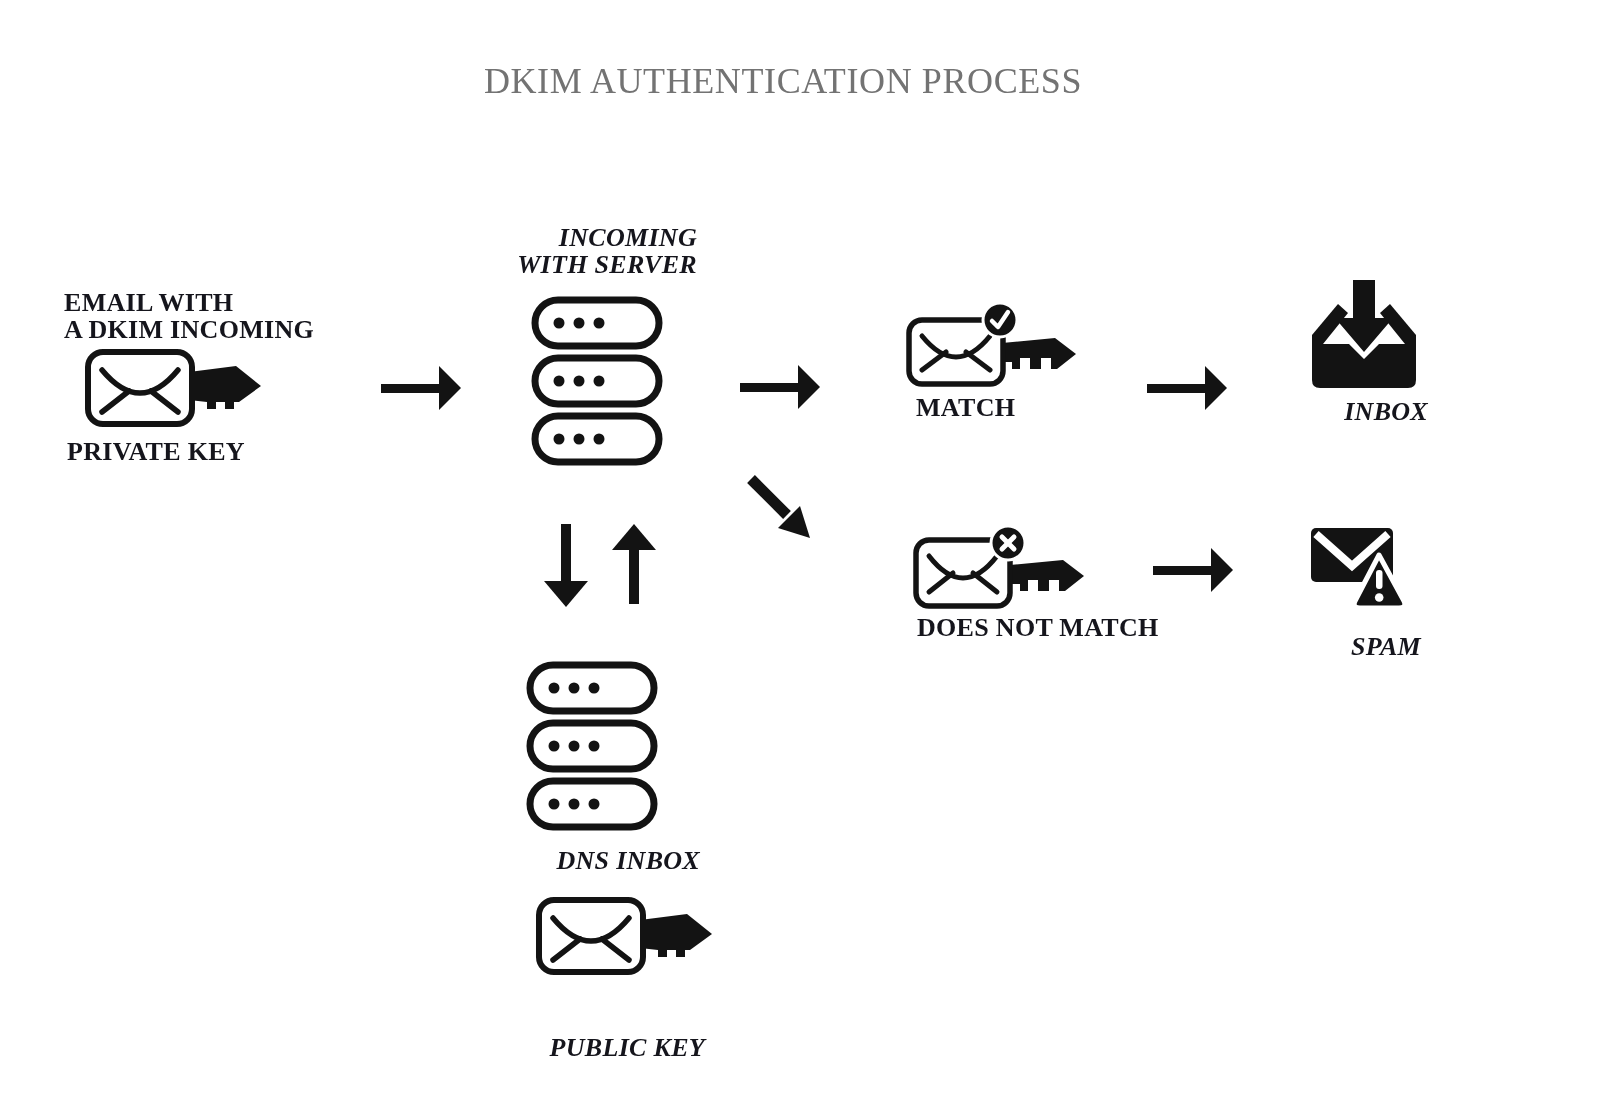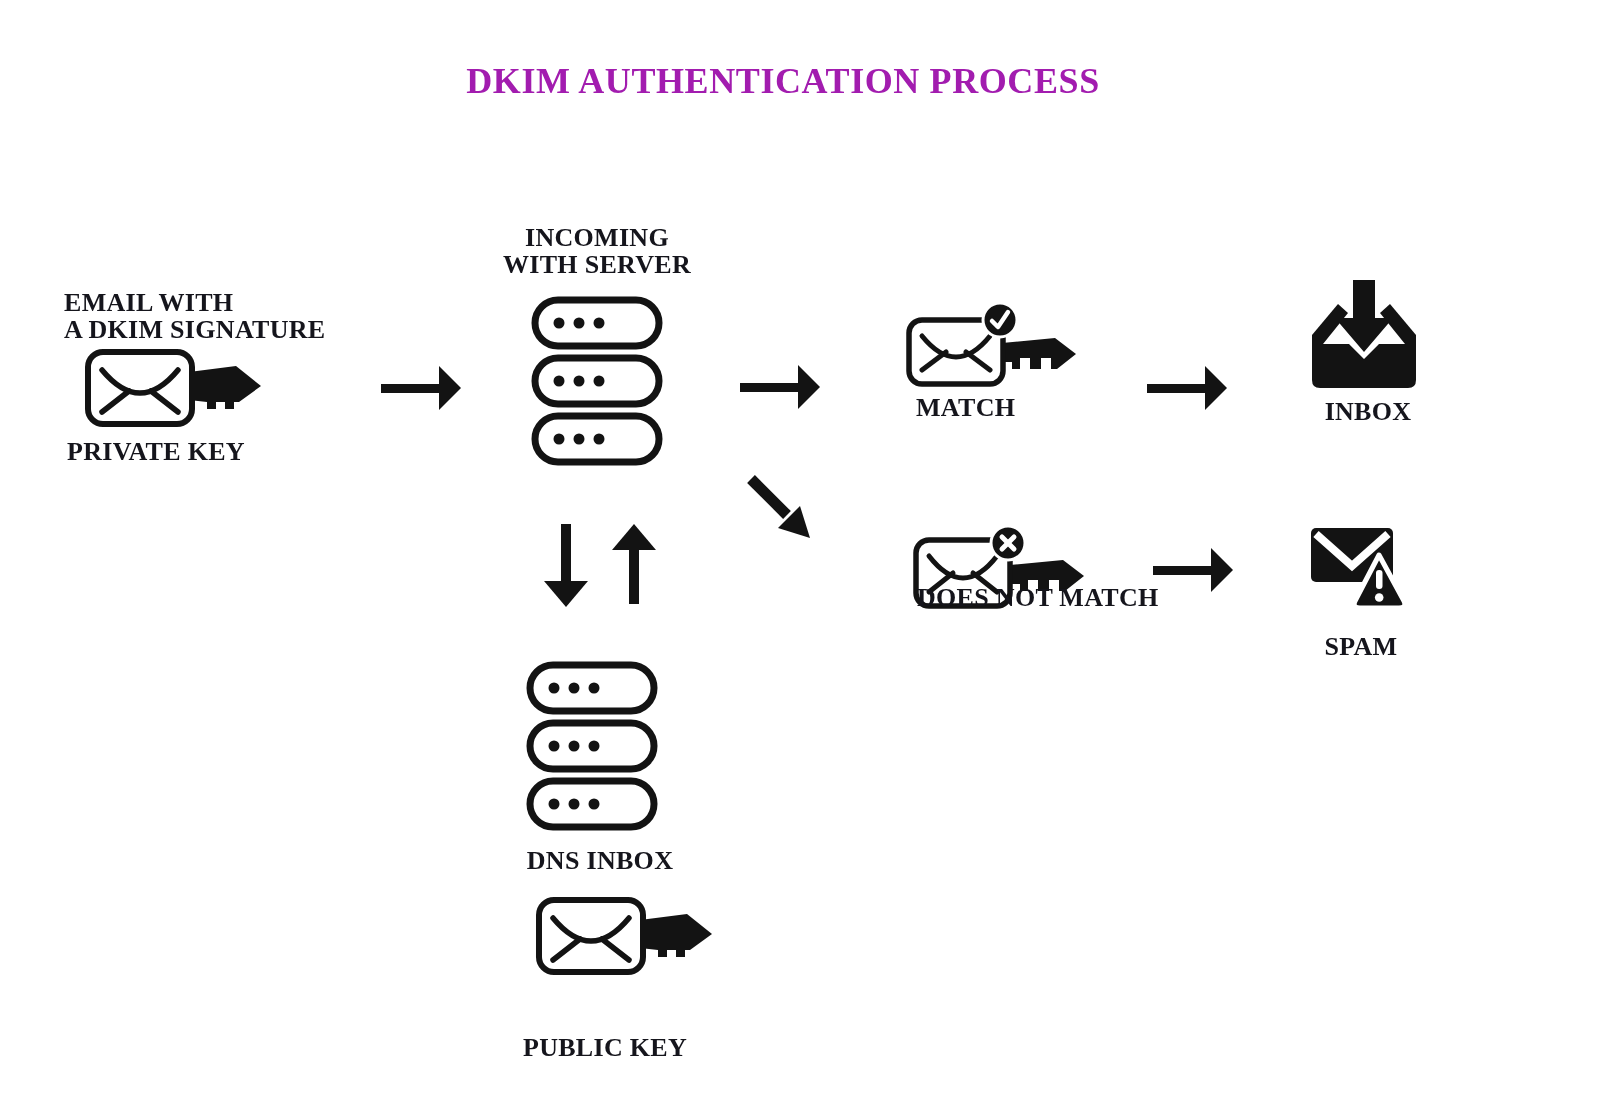--- a/index.html
+++ b/index.html
@@ -8,49 +8,49 @@
     width:1600px;height:1096px;
     background:#ffffff;
     font-family:"Liberation Serif", serif;
     color:#15151c;
     overflow:hidden;
   }
   .title{
     position:absolute;
     top:60px;left:783px;
     transform:translateX(-50%);
-    font-size:36px;font-weight:bold;
+    font-size:36px;font-weight:normal;
     letter-spacing:0.6px;
     white-space:nowrap;
-    color:#a21caf;
+    color:#737373;
   }
   .label{
     position:absolute;
     font-size:26px;font-weight:bold;
     line-height:27px;
     letter-spacing:0.3px;
     white-space:nowrap;
     color:#15151c;
   }
-  .label.center{text-align:center;}
+  .label.center{text-align:right;font-style:italic;}
   .icon{position:absolute;display:block;}
   svg{display:block;overflow:visible;}
   .ink{fill:#131313;}
   .stroke-ink{stroke:#131313;}
 </style>
 </head>
 <body>
 
 <div class="canvas">
 
   <div class="title">DKIM AUTHENTICATION PROCESS</div>
 
   <div class="label" style="left:64px;top:277px;margin-top:12px;">
     <div>EMAIL WITH</div>
-    <div>A DKIM SIGNATURE</div>
+    <div>A DKIM INCOMING</div>
   </div>
 
   <svg class="icon" style="left:84px;top:346px;" width="182" height="82" viewBox="0 0 182 82">
     <g transform="translate(105,18)">
       <path class="ink" d="M0,8 L47,2 L72,22 L50,38 L45,38 L45,45 L36,45 L36,38 L27,38 L27,45 L18,45 L18,38 L0,36 Z"></path>
     </g>
     <rect x="4" y="6" width="104" height="72" rx="15" fill="#ffffff" class="stroke-ink" stroke-width="6"></rect>
     <path d="M18,24 Q56,70 94,24" fill="none" class="stroke-ink" stroke-width="5.5" stroke-linecap="round"></path>
     <path d="M18,66 L45,45" fill="none" class="stroke-ink" stroke-width="5.5" stroke-linecap="round"></path>
     <path d="M94,66 L67,45" fill="none" class="stroke-ink" stroke-width="5.5" stroke-linecap="round"></path>
@@ -140,21 +140,21 @@
     <path d="M19,42 Q53,86 87,42" fill="none" class="stroke-ink" stroke-width="5" stroke-linecap="round"></path>
     <path d="M19,78 L43,59" fill="none" class="stroke-ink" stroke-width="5" stroke-linecap="round"></path>
     <path d="M87,78 L63,59" fill="none" class="stroke-ink" stroke-width="5" stroke-linecap="round"></path>
     <circle cx="98" cy="29" r="17" class="ink" stroke="#ffffff" stroke-width="3"></circle>
     <g>
       <path d="M92,23 L104,35" stroke="#ffffff" stroke-width="5" stroke-linecap="round"></path>
       <path d="M104,23 L92,35" stroke="#ffffff" stroke-width="5" stroke-linecap="round"></path>
     </g>
   </svg>
 
-  <div class="label" style="left:917px;top:584px;text-align:right;">DOES NOT MATCH</div>
+  <div class="label" style="left:917px;top:614px;text-align:right;">DOES NOT MATCH</div>
 
   <svg class="icon" style="left:1153px;top:546px;" width="82" height="48" viewBox="0 0 82 48">
     <rect x="0" y="20" width="58" height="9" class="ink"></rect>
     <polygon points="58,2 58,46 80,24" class="ink"></polygon>
   </svg>
 
   <svg class="icon" style="left:1310px;top:524px;" width="100" height="90" viewBox="0 0 100 90">
     <rect x="1" y="4" width="82" height="54" rx="5" class="ink"></rect>
     <path d="M6,10 L42,42 L78,10" fill="none" stroke="#ffffff" stroke-width="8"></path>
     <path class="ink" d="M69,31 L94,77 Q97,84 89,84 L50,84 Q42,84 45,77 Z" stroke="#ffffff" stroke-width="5" stroke-linejoin="round"></path>

